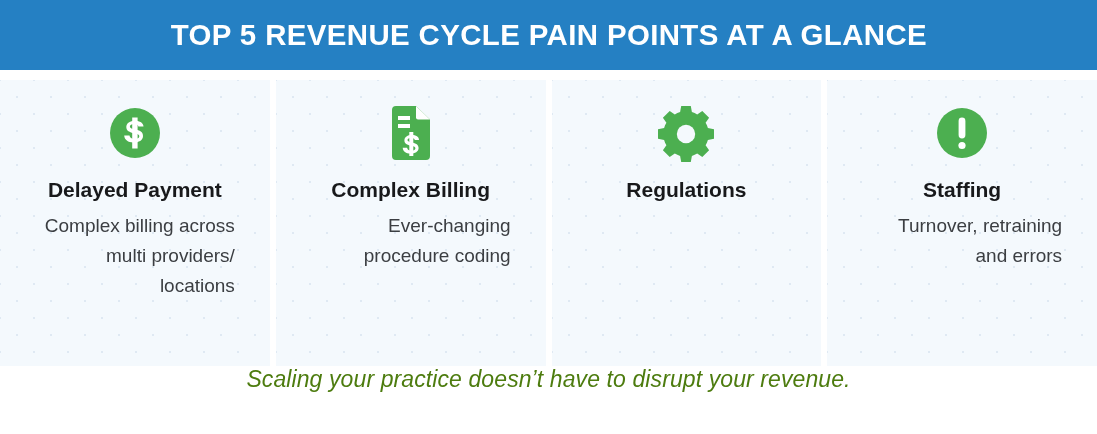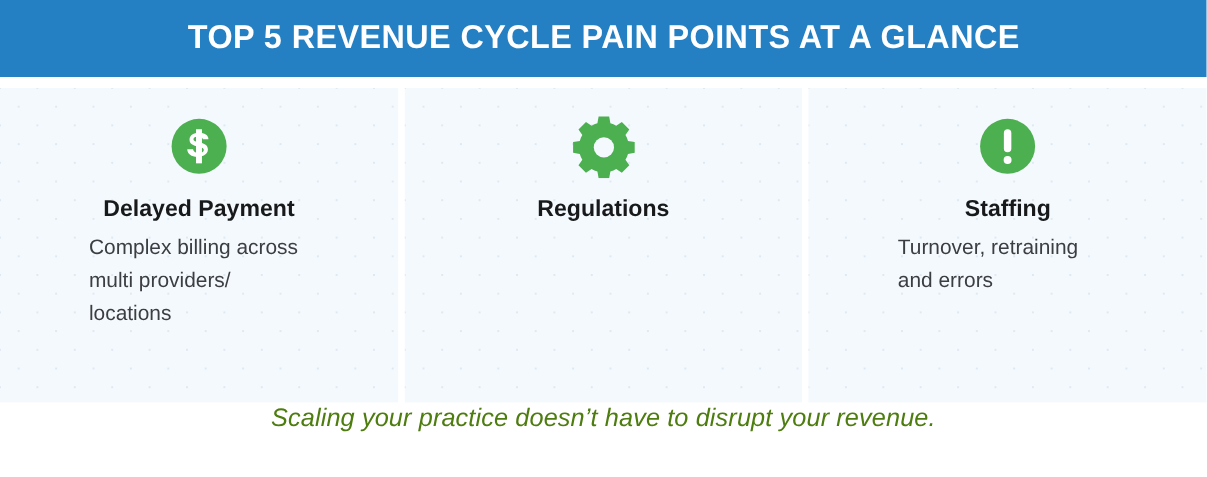--- a/index.html
+++ b/index.html
@@ -66,21 +66,21 @@
     font-weight:bold;
     color:#18191b;
     text-align:left;
     line-height:1.15;
     margin-bottom:9px;
     white-space:nowrap;
   }
   .card-body{
     font-size:19px;
     color:#3b3e42;
-    text-align:left;
+    text-align:right;
     line-height:1.58;
     font-weight:400;
     max-width:200px;
   }
   
   .footer{
     flex:1 1 auto;
     display:flex; align-items:center; justify-content:center;
     background:#ffffff;
   }
@@ -109,20 +109,34 @@
         <svg width="56" height="56" viewBox="0 0 56 56" aria-hidden="true">
           <circle cx="28" cy="28" r="25" fill="#4CAF50"></circle>
           <rect x="25.2" y="12.5" width="5.4" height="31" fill="#ffffff"></rect>
           <path d="M36.5 21.5c0-3.6-3.6-5.8-8.5-5.8s-8.7 2.3-8.7 6.3c0 3.8 3.1 5.3 8.1 6.3 3.7.8 4.9 1.5 4.9 3 0 1.7-1.9 2.7-4.6 2.7-3 0-5-1.2-5.2-3.4h-5.3c.2 4.4 3.9 6.9 9.1 6.9 5.6 0 9.7-2.4 9.7-6.6 0-4-3-5.5-8.3-6.6-3.8-.8-4.8-1.5-4.8-2.8 0-1.5 1.7-2.5 4.2-2.5 2.7 0 4.2 1.1 4.3 2.5z" fill="#ffffff"></path>
         </svg>
       </div>
       <div class="card-title">Delayed Payment</div>
       <div class="card-body">Complex billing across multi providers/ locations</div>
     </div>
 
+    <div class="card">
+      <div class="icon-wrap">
+        <svg width="46" height="58" viewBox="0 0 46 58" aria-hidden="true">
+          <path d="M4 2h24l14 13.5V52a4 4 0 0 1-4 4H8a4 4 0 0 1-4-4V6a4 4 0 0 1 4-4z" fill="#4CAF50"></path>
+          <path d="M28 2l14 13.5H30a2 2 0 0 1-2-2z" fill="#ffffff"></path>
+          <rect x="10" y="12" width="12" height="4" fill="#ffffff"></rect>
+          <rect x="10" y="20" width="12" height="4" fill="#ffffff"></rect>
+          <rect x="21.3" y="28" width="4" height="24" fill="#ffffff"></rect>
+          <path d="M31 36c0-3.1-3-4.9-7.2-4.9-4.2 0-7.4 2-7.4 5.4 0 3.2 2.6 4.5 6.9 5.3 3.1.7 4.1 1.3 4.1 2.5 0 1.4-1.6 2.3-3.9 2.3-2.5 0-4.2-1-4.4-2.9h-4.4c.2 3.7 3.3 5.9 7.7 5.9 4.7 0 8.2-2 8.2-5.6 0-3.4-2.5-4.7-7-5.6-3.2-.7-4.1-1.3-4.1-2.4 0-1.3 1.4-2.1 3.6-2.1 2.3 0 3.6.9 3.7 2.1z" fill="#ffffff"></path>
+        </svg>
+      </div>
+      <div class="card-title">Complex Billing</div>
+      <div class="card-body">Ever-changing procedure coding</div>
+    </div>
 
     <div class="card">
       <div class="icon-wrap">
         <svg width="58" height="58" viewBox="0 0 58 58" aria-hidden="true">
           <path fill="#4CAF50" d="M24.2 2h9.6l1.1 6.1c1.9.5 3.7 1.3 5.3 2.3l5.1-3.5 6.8 6.8-3.5 5.1c1 1.6 1.8 3.4 2.3 5.3l6.1 1.1v9.6l-6.1 1.1c-.5 1.9-1.3 3.7-2.3 5.3l3.5 5.1-6.8 6.8-5.1-3.5c-1.6 1-3.4 1.8-5.3 2.3L33.8 58h-9.6l-1.1-6.1c-1.9-.5-3.7-1.3-5.3-2.3l-5.1 3.5-6.8-6.8 3.5-5.1c-1-1.6-1.8-3.4-2.3-5.3L1 34.8v-9.6l6.1-1.1c.5-1.9 1.3-3.7 2.3-5.3L5.9 13.7l6.8-6.8 5.1 3.5c1.6-1 3.4-1.8 5.3-2.3z"></path>
           <circle cx="29" cy="30" r="9.2" fill="#f4f9fd"></circle>
         </svg>
       </div>
       <div class="card-title">Regulations</div>
     </div>

